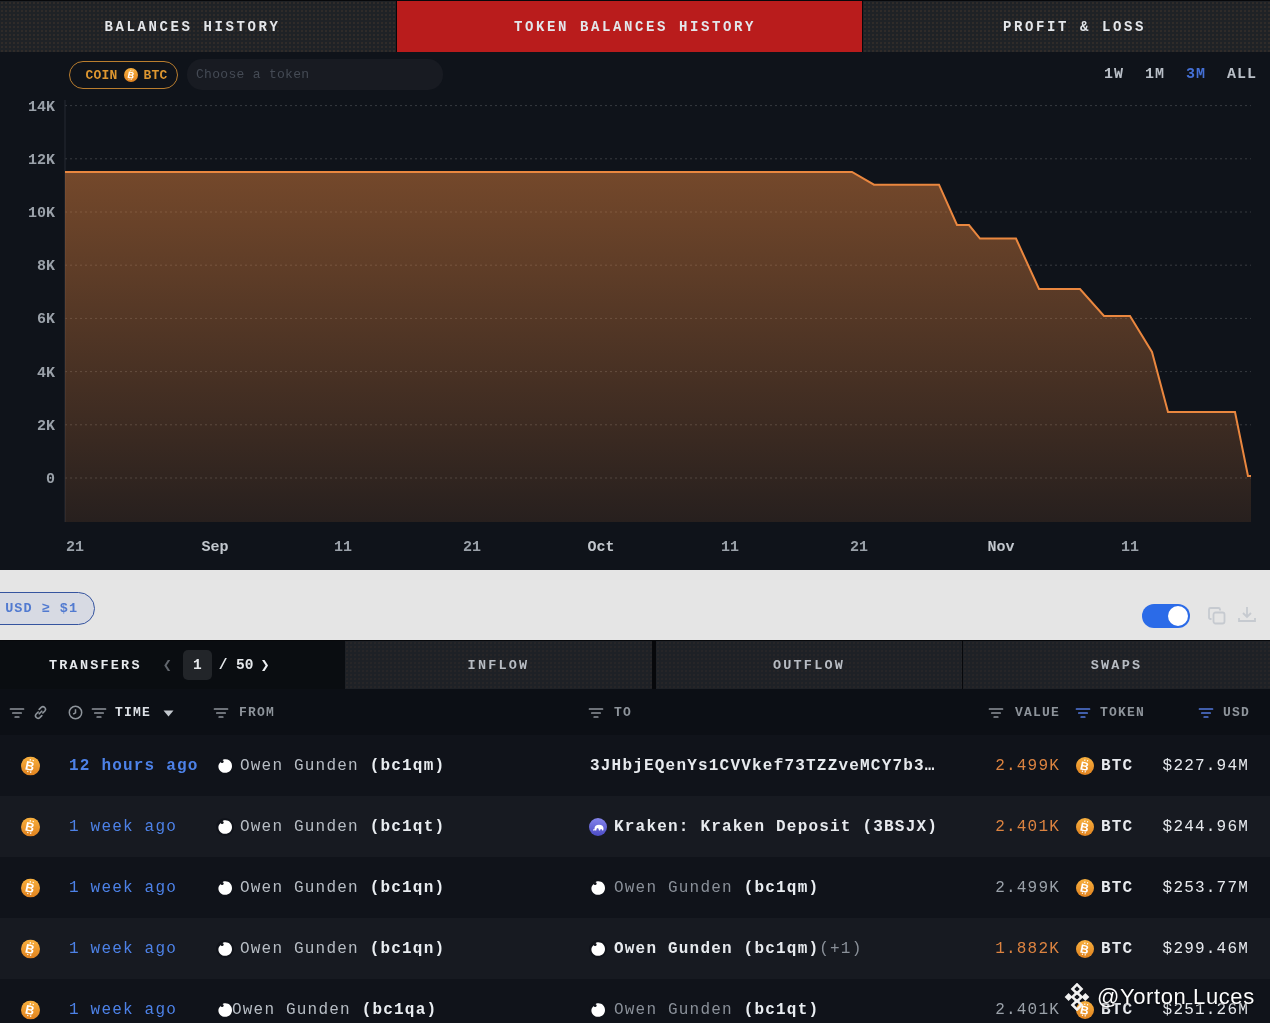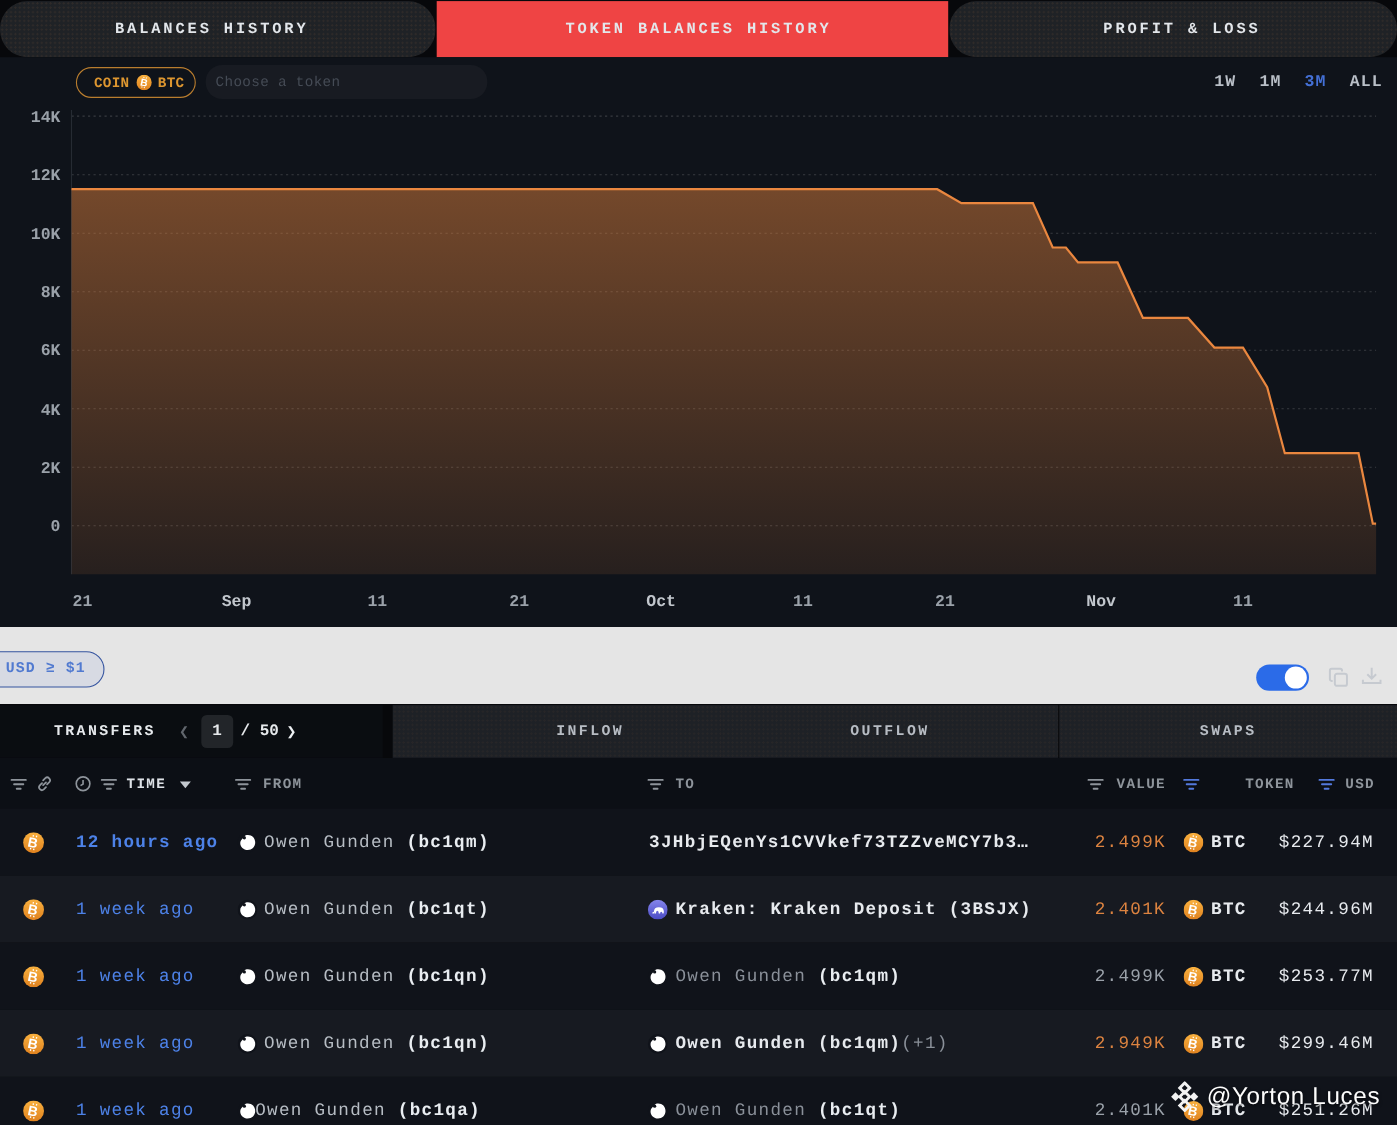--- a/index.html
+++ b/index.html
@@ -5,22 +5,22 @@
   html,body{margin:0;padding:0;}
   body{width:1270px;height:1023px;overflow:hidden;background:#0a0c10;
        font-family:"Liberation Mono",monospace;position:relative;}
   .abs{position:absolute;}
   
   .toptabs{position:absolute;left:0;top:0;width:1270px;height:52px;background:#07080b;}
   .ttab{position:absolute;top:1px;height:51px;display:flex;align-items:center;justify-content:center;
         color:#e3e6ea;font-size:14px;font-weight:bold;letter-spacing:2.6px;}
     .ttab.inactive{background:#1f2226;
      background-image:radial-gradient(circle, rgba(190,120,70,.10) 0.9px, transparent 1.1px);
-     background-size:4px 4px;border-radius:25px;}
-  .ttab.active{background:#ef4444;}
+     background-size:4px 4px;}
+  .ttab.active{background:#b91c1c;}
   
   .card{position:absolute;left:0;top:52px;width:1270px;height:518px;background:#0f131a;}
   .coinpill{position:absolute;left:69px;top:9px;width:101px;height:26px;border:1.5px solid #b97d2e;
      border-radius:15px;display:flex;align-items:center;justify-content:center;gap:6px;
      color:#dd9630;font-size:13px;font-weight:bold;letter-spacing:0.2px;}
   .tokeninput{position:absolute;left:187px;top:7px;width:256px;height:31px;background:#181b22;
      border-radius:15px;color:#454b55;font-size:13px;letter-spacing:0.3px;line-height:31px;
      padding-left:9px;box-sizing:border-box;}
   .ranges{position:absolute;right:13px;top:9px;height:27px;display:flex;align-items:center;gap:21px;
      font-size:15px;font-weight:bold;color:#b9bfc7;letter-spacing:1px;}
@@ -179,21 +179,21 @@
 </div>
 
 <div class="bottabs">
   <div class="btab" style="left:0;width:348px;background:#0a0d11;color:#e6e9ec;justify-content:flex-start;">
     <span style="letter-spacing:2.2px;margin-left:49px;">TRANSFERS</span>
     <span style="color:#61666d;margin-left:21px;font-size:15px;font-weight:normal;">❮</span>
     <span style="background:#222529;border-radius:5px;padding:7px 10px;margin-left:9px;letter-spacing:0;font-size:14.5px;">1</span>
     <span style="margin-left:7px;letter-spacing:0;font-size:14.5px;">/ 50</span>
     <span style="color:#eef1f4;margin-left:7px;font-size:15px;">❯</span>
   </div>
-  <div class="btab inactive" style="left:357px;width:307px;padding-left:26px;">INFLOW</div>
+  <div class="btab inactive" style="left:345px;width:307px;">INFLOW</div>
   <div class="btab inactive" style="left:656px;width:306px;">OUTFLOW</div>
   <div class="btab inactive" style="left:963px;width:307px;">SWAPS</div>
 </div>
 
 <div class="thead">
   <svg class="hicon" style="left:9px;" width="16" height="12" viewBox="0 0 16 12">
       <use href="#filt"></use>
     </svg>
   <svg class="hicon" style="left:33px;top:16px;" width="15" height="15" viewBox="0 0 15 15" fill="none" stroke="#8e949b" stroke-width="1.6" stroke-linecap="round">
     <path d="M6.2,8.8 L8.8,6.2 M5.2,7 L3.2,9 a2.55,2.55 0 0 0 3.6,3.6 l2,-2 M9.8,8 L11.8,6 a2.55,2.55 0 0 0 -3.6,-3.6 l-2,2"></path>
@@ -217,21 +217,21 @@
       <use href="#filt"></use>
     </svg>
   <div class="hlabel" style="left:614px;">TO</div>
   <svg class="hicon" style="left:988px;" width="16" height="12" viewBox="0 0 16 12">
       <use href="#filt"></use>
     </svg>
   <div class="hlabel" style="left:1015px;">VALUE</div>
   <svg class="hicon" style="left:1075px;" width="16" height="12" viewBox="0 0 16 12">
       <use href="#filtb"></use>
     </svg>
-  <div class="hlabel" style="left:1132px;">TOKEN</div>
+  <div class="hlabel" style="left:1100px;">TOKEN</div>
   <svg class="hicon" style="left:1198px;" width="16" height="12" viewBox="0 0 16 12">
       <use href="#filtb"></use>
     </svg>
   <div class="hlabel" style="left:1223px;">USD</div>
 </div>
 
 <div class="row odd" style="top:735px;">
   <svg class="cicon" style="left:21px;" width="19" height="19" viewBox="0 0 19 19">
       <use href="#btcicon"></use>
     </svg>
@@ -294,21 +294,21 @@
     </svg>
   <div class="cell blue" style="left:69px;">1 week ago</div>
   <svg class="cicon" style="left:216px;" width="18" height="18" viewBox="0 0 18 18">
       <use href="#avatar"></use>
     </svg>
   <div class="cell" style="left:240px;"><span class="name1">Owen Gunden </span><b class="addr">(bc1qn)</b></div>
   <svg class="cicon" style="left:589px;" width="18" height="18" viewBox="0 0 18 18">
       <use href="#avatar"></use>
     </svg>
   <div class="cell white" style="left:614px;font-weight:bold;">Owen Gunden (bc1qm)<span class="dim" style="font-weight:normal;">(+1)</span></div>
-  <div class="cell orange" style="right:210px;">2.949K</div>
+  <div class="cell orange" style="right:210px;">1.882K</div>
   <svg class="cicon" style="left:1076px;" width="18" height="18" viewBox="0 0 19 19">
       <use href="#btcicon"></use>
     </svg>
   <div class="cell white" style="left:1101px;font-weight:bold;">BTC</div>
   <div class="cell white" style="right:21px;">$299.46M</div>
 </div>
 <div class="row odd" style="top:979px;">
   <svg class="cicon" style="left:21px;" width="19" height="19" viewBox="0 0 19 19">
       <use href="#btcicon"></use>
     </svg>

